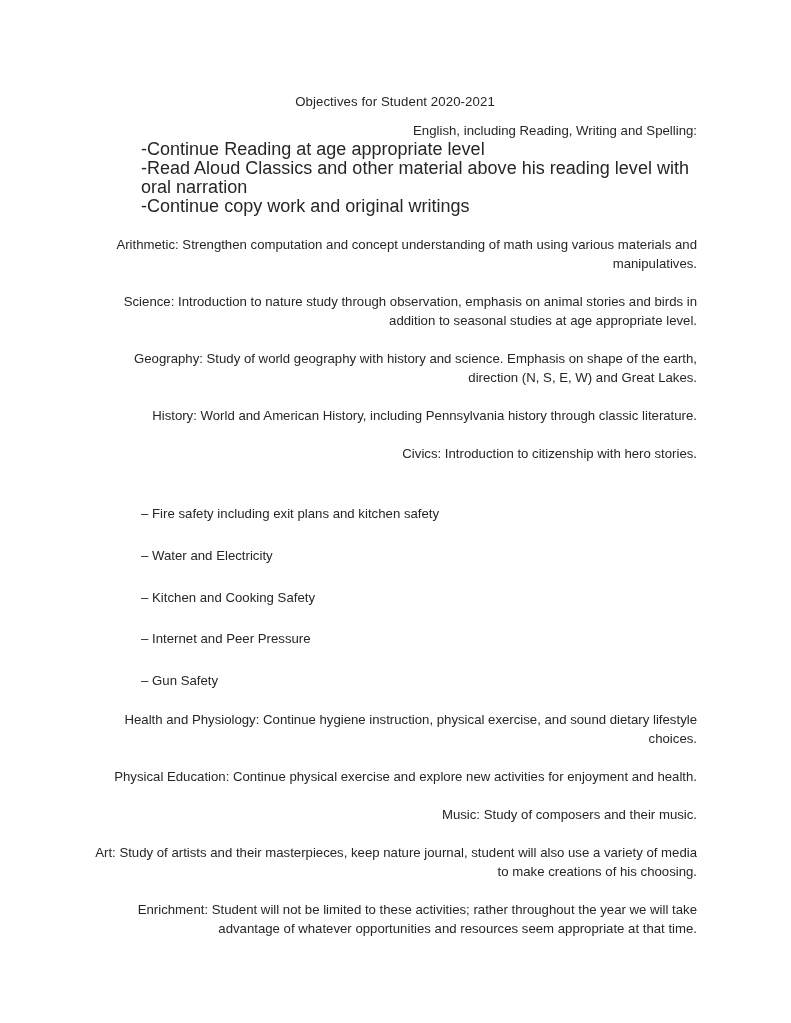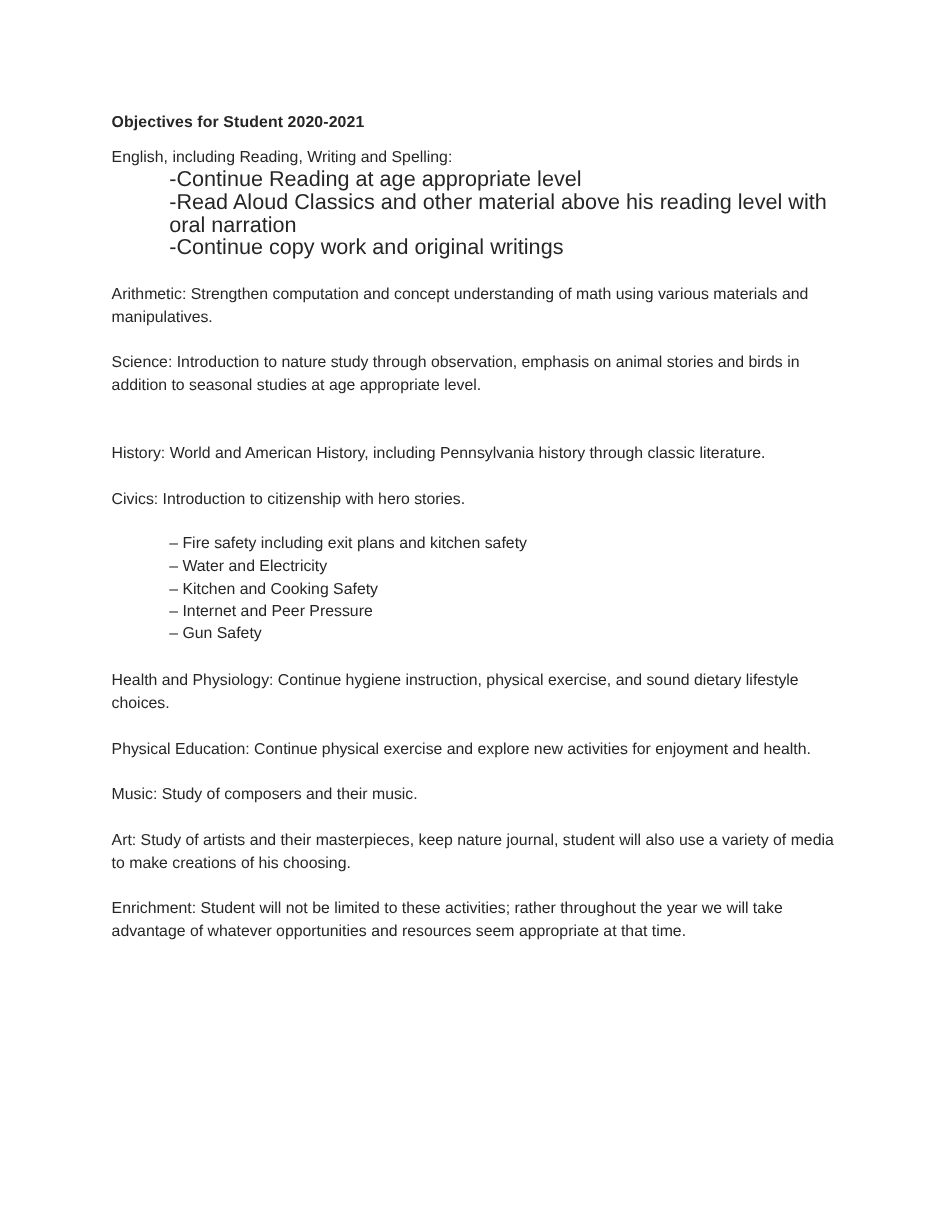--- a/index.html
+++ b/index.html
@@ -21,55 +21,56 @@
     background: #ffffff;
     overflow: hidden;
   }
   .content {
     position: absolute;
     left: 93px;
     top: 92px;
     width: 604px;
   }
   .doc-title {
+    text-align: center;
     font-size: 13.2px;
     line-height: 19px;
     margin: 0 0 10px 0;
     letter-spacing: 0.1px;
-    font-weight: bold;
   }
   .block {
     margin: 0;
     font-size: 13.2px;
     line-height: 19px;
     letter-spacing: 0.01px;
   }
   .para {
     margin: 0;
     font-size: 13.2px;
     line-height: 19px;
-    text-align: left;
+    text-align: right;
   }
   .gap {
     height: 19px;
   }
   .sub-list {
     list-style: none;
     margin: 0;
     padding: 0;
   }
   .sub-item {
     padding-left: 48px;
     font-size: 18px;
     line-height: 19px;
   }
   .dash-item {
     padding-left: 48px;
     font-size: 13.2px;
     line-height: 18.8px;
+    margin-top: 23px;
   }
 </style>
 </head>
 <body>
 
 <div class="page">
   <div class="content">
 
     <p class="doc-title">Objectives for Student 2020-2021</p>
 
@@ -83,20 +84,21 @@
     </div>
 
     <div class="gap"></div>
 
     <p class="para">Arithmetic: Strengthen computation and concept understanding of math using various materials and manipulatives.</p>
     <div class="gap"></div>
 
     <p class="para">Science: Introduction to nature study through observation, emphasis on animal stories and birds in addition to seasonal studies at age appropriate level.</p>
     <div class="gap"></div>
 
+    <p class="para">Geography: Study of world geography with history and science. Emphasis on shape of the earth, direction (N, S, E, W) and Great Lakes.</p>
     <div class="gap"></div>
 
     <p class="para">History: World and American History, including Pennsylvania history through classic literature.</p>
     <div class="gap"></div>
 
     <p class="para">Civics: Introduction to citizenship with hero stories.</p>
     <div class="gap"></div>
 
     <div class="block">
       <ul class="sub-list">

